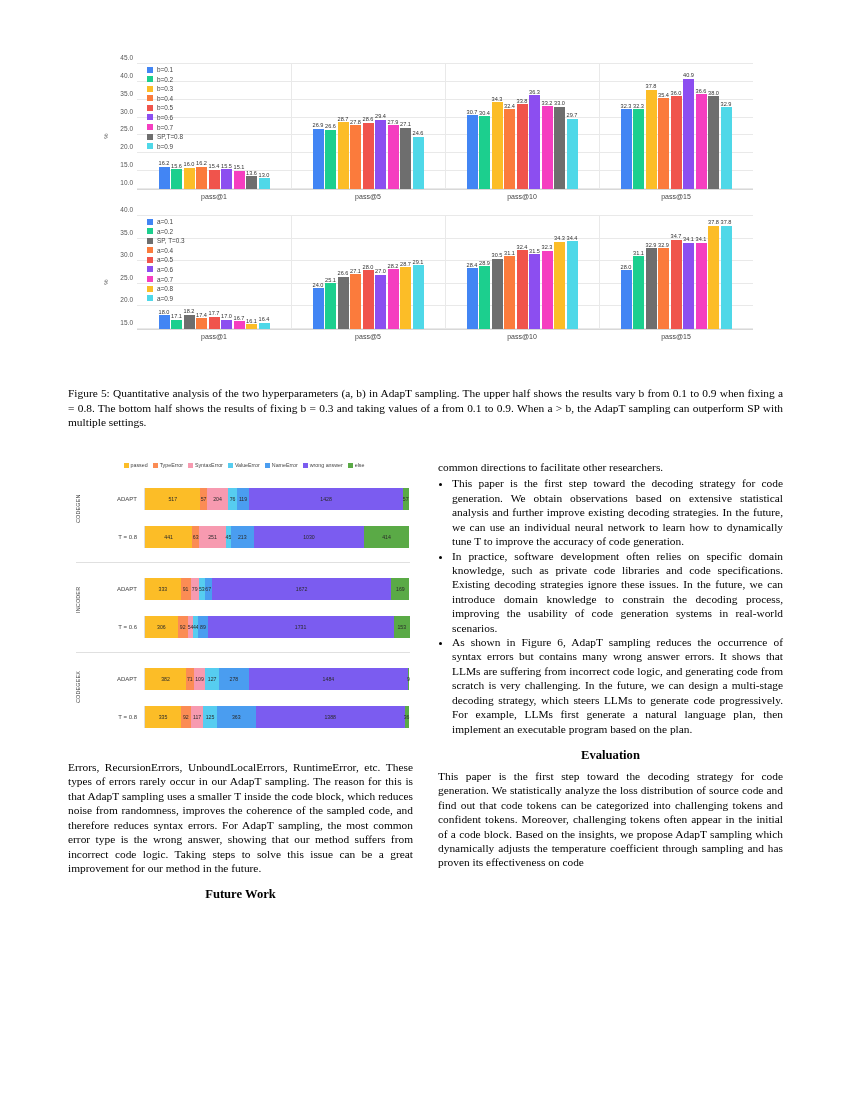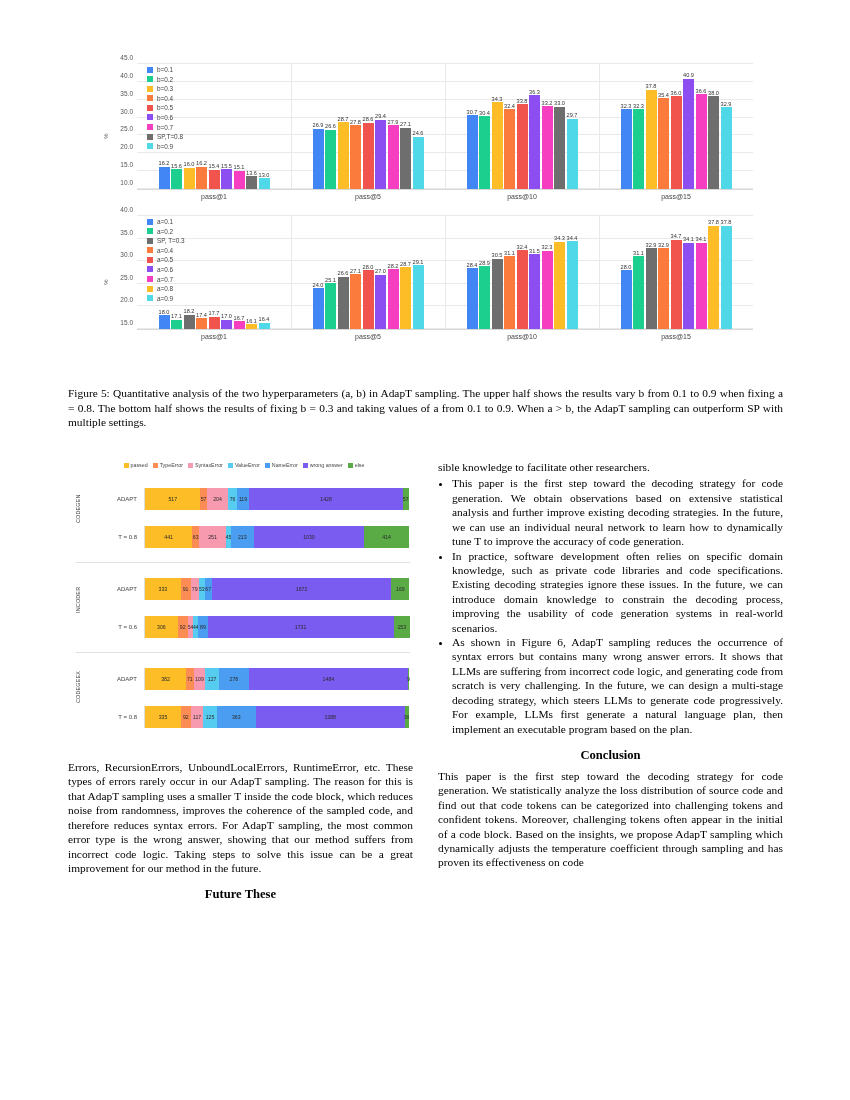--- a/index.html
+++ b/index.html
@@ -688,27 +688,27 @@
               </div>
             </div>
           </div>
         </div>
       </div>
   </div>
 
 
   <div class="col" id="leftcol" style="left:68px; top:760px; width:345px;">
     <p>Errors, RecursionErrors, UnboundLocalErrors, RuntimeError, etc. These types of errors rarely occur in our AdapT sampling. The reason for this is that AdapT sampling uses a smaller T inside the code block, which reduces noise from randomness, improves the coherence of the sampled code, and therefore reduces syntax errors. For AdapT sampling, the most common error type is the wrong answer, showing that our method suffers from incorrect code logic. Taking steps to solve this issue can be a great improvement for our method in the future.</p>
-    <div class="sechead">Future These</div>
+    <div class="sechead">Future Work</div>
   </div>
 
   <div class="col" id="rightcol" style="left:438px; top:460px; width:345px;">
-    <p>sible knowledge to facilitate other researchers.</p>
+    <p>common directions to facilitate other researchers.</p>
     <ul class="bullets" id="bulletlist">
         <li>This paper is the first step toward the decoding strategy for code generation. We obtain observations based on extensive statistical analysis and further improve existing decoding strategies. In the future, we can use an individual neural network to learn how to dynamically tune T to improve the accuracy of code generation.</li>
         <li>In practice, software development often relies on specific domain knowledge, such as private code libraries and code specifications. Existing decoding strategies ignore these issues. In the future, we can introduce domain knowledge to constrain the decoding process, improving the usability of code generation systems in real-world scenarios.</li>
         <li>As shown in Figure 6, AdapT sampling reduces the occurrence of syntax errors but contains many wrong answer errors. It shows that LLMs are suffering from incorrect code logic, and generating code from scratch is very challenging. In the future, we can design a multi-stage decoding strategy, which steers LLMs to generate code progressively. For example, LLMs first generate a natural language plan, then implement an executable program based on the plan.</li>
       </ul>
-    <div class="sechead">Conclusion</div>
+    <div class="sechead">Evaluation</div>
     <p>This paper is the first step toward the decoding strategy for code generation. We statistically analyze the loss distribution of source code and find out that code tokens can be categorized into challenging tokens and confident tokens. Moreover, challenging tokens often appear in the initial of a code block. Based on the insights, we propose AdapT sampling which dynamically adjusts the temperature coefficient through sampling and has proven its effectiveness on code</p>
   </div>
 
 </div>
 
 </body></html>

